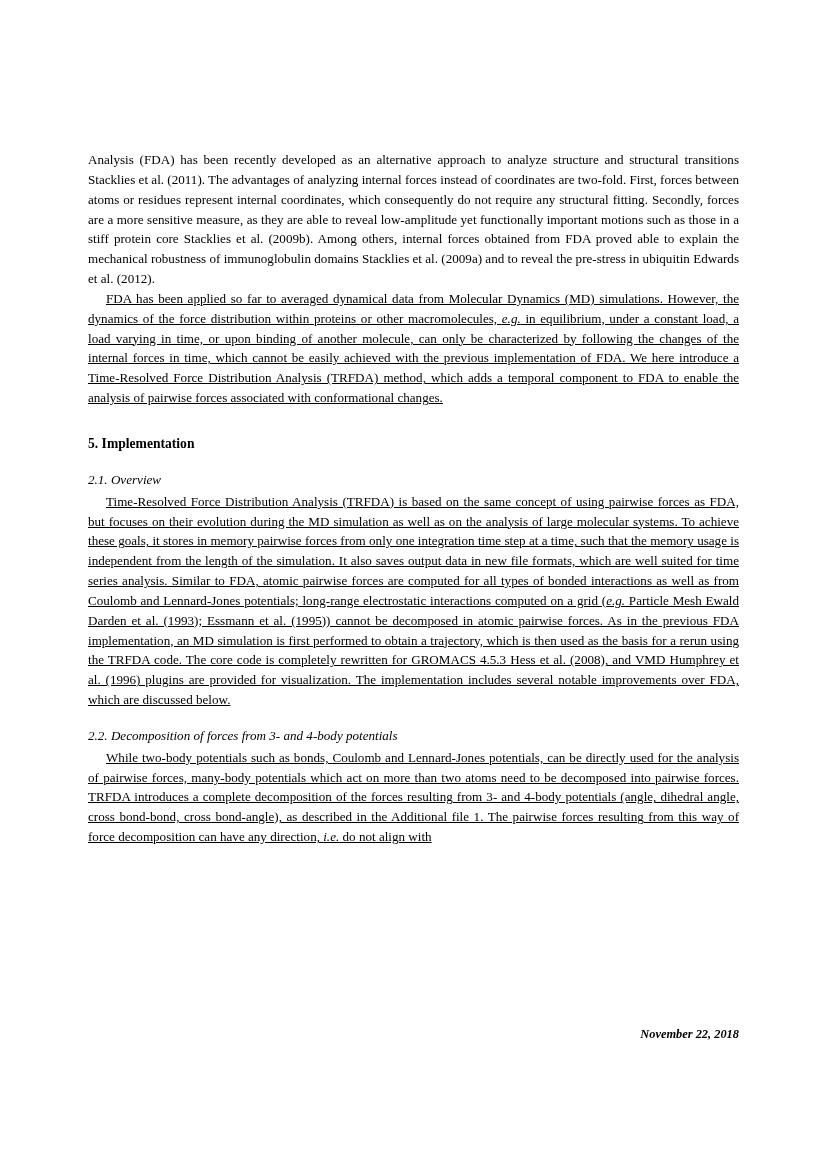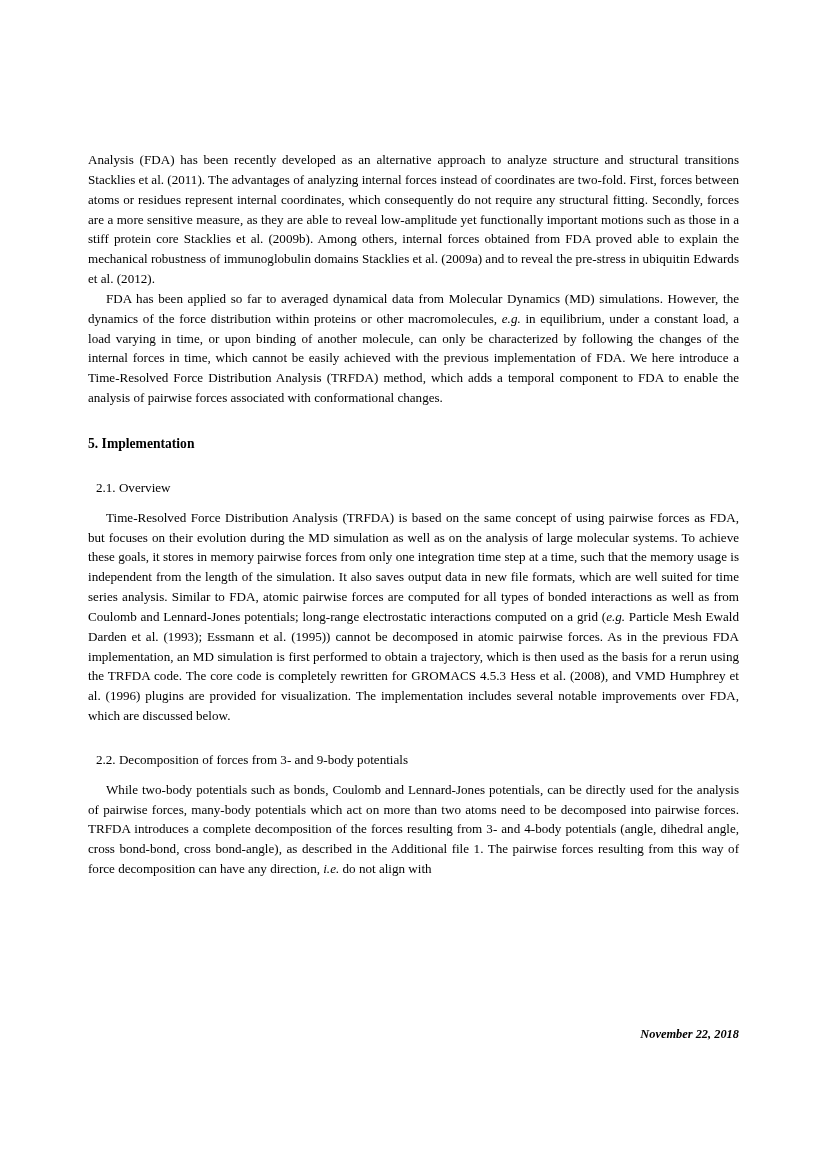--- a/index.html
+++ b/index.html
@@ -31,36 +31,38 @@
   p.para {
     margin: 0;
     font-size: 13.1px;
     line-height: 19.85px;
     text-align: justify;
     text-justify: inter-word;
     hyphens: none;
   }
   p.indent {
     text-indent: 18px;
+    text-decoration: underline;
   }
   p.noindent {
     text-indent: 0;
   }
   
   h2.section-heading {
     margin: 0;
     font-size: 13.6px;
     font-weight: bold;
     line-height: 19.85px;
     text-align: left;
   }
   h3.subsection-heading {
-    margin: 8px;
+    margin: 0;
     font-size: 13.1px;
     font-weight: normal;
+    font-style: italic;
     line-height: 19.85px;
     text-align: left;
   }
   
   .gap-before-section { height: 26px; }
   .gap-before-sub     { height: 16px; }
   .gap-after-sub      { height: 2px; }
 
   em.it { font-style: italic; }
 
@@ -94,21 +96,21 @@
     <div class="gap-before-sub"></div>
 
     <h3 class="subsection-heading">2.1. Overview</h3>
 
     <div class="gap-after-sub"></div>
 
     <p class="para indent">Time-Resolved Force Distribution Analysis (TRFDA) is based on the same concept of using pairwise forces as FDA, but focuses on their evolution during the MD simulation as well as on the analysis of large molecular systems. To achieve these goals, it stores in memory pairwise forces from only one integration time step at a time, such that the memory usage is independent from the length of the simulation. It also saves output data in new file formats, which are well suited for time series analysis. Similar to FDA, atomic pairwise forces are computed for all types of bonded interactions as well as from Coulomb and Lennard-Jones potentials; long-range electrostatic interactions computed on a grid (<em class="it">e.g.</em> Particle Mesh Ewald Darden et al. (1993); Essmann et al. (1995)) cannot be decomposed in atomic pairwise forces. As in the previous FDA implementation, an MD simulation is first performed to obtain a trajectory, which is then used as the basis for a rerun using the TRFDA code. The core code is completely rewritten for GROMACS 4.5.3 Hess et al. (2008), and VMD Humphrey et al. (1996) plugins are provided for visualization. The implementation includes several notable improvements over FDA, which are discussed below.</p>
 
     <div class="gap-before-sub"></div>
 
-    <h3 class="subsection-heading">2.2. Decomposition of forces from 3- and 9-body potentials</h3>
+    <h3 class="subsection-heading">2.2. Decomposition of forces from 3- and 4-body potentials</h3>
 
     <div class="gap-after-sub"></div>
 
     <p class="para indent">While two-body potentials such as bonds, Coulomb and Lennard-Jones potentials, can be directly used for the analysis of pairwise forces, many-body potentials which act on more than two atoms need to be decomposed into pairwise forces. TRFDA introduces a complete decomposition of the forces resulting from 3- and 4-body potentials (angle, dihedral angle, cross bond-bond, cross bond-angle), as described in the Additional file 1. The pairwise forces resulting from this way of force decomposition can have any direction, <em class="it">i.e.</em> do not align with</p>
 
   </div>
 
   <div class="footer-date">November 22, 2018</div>
 
 </div>

